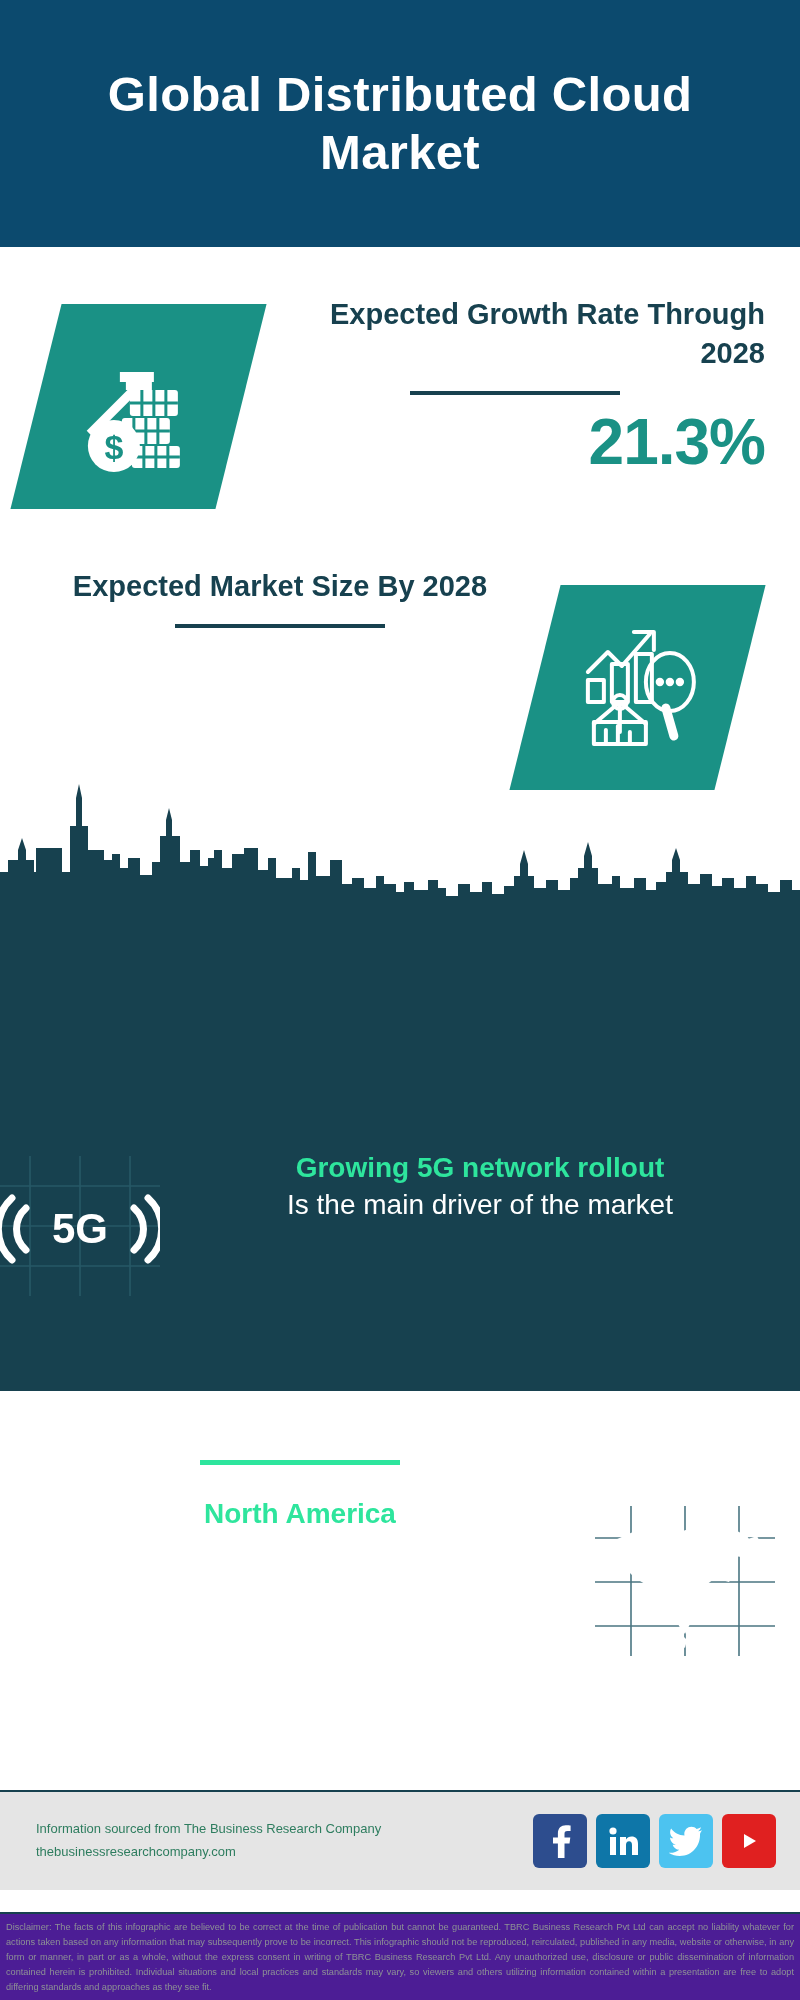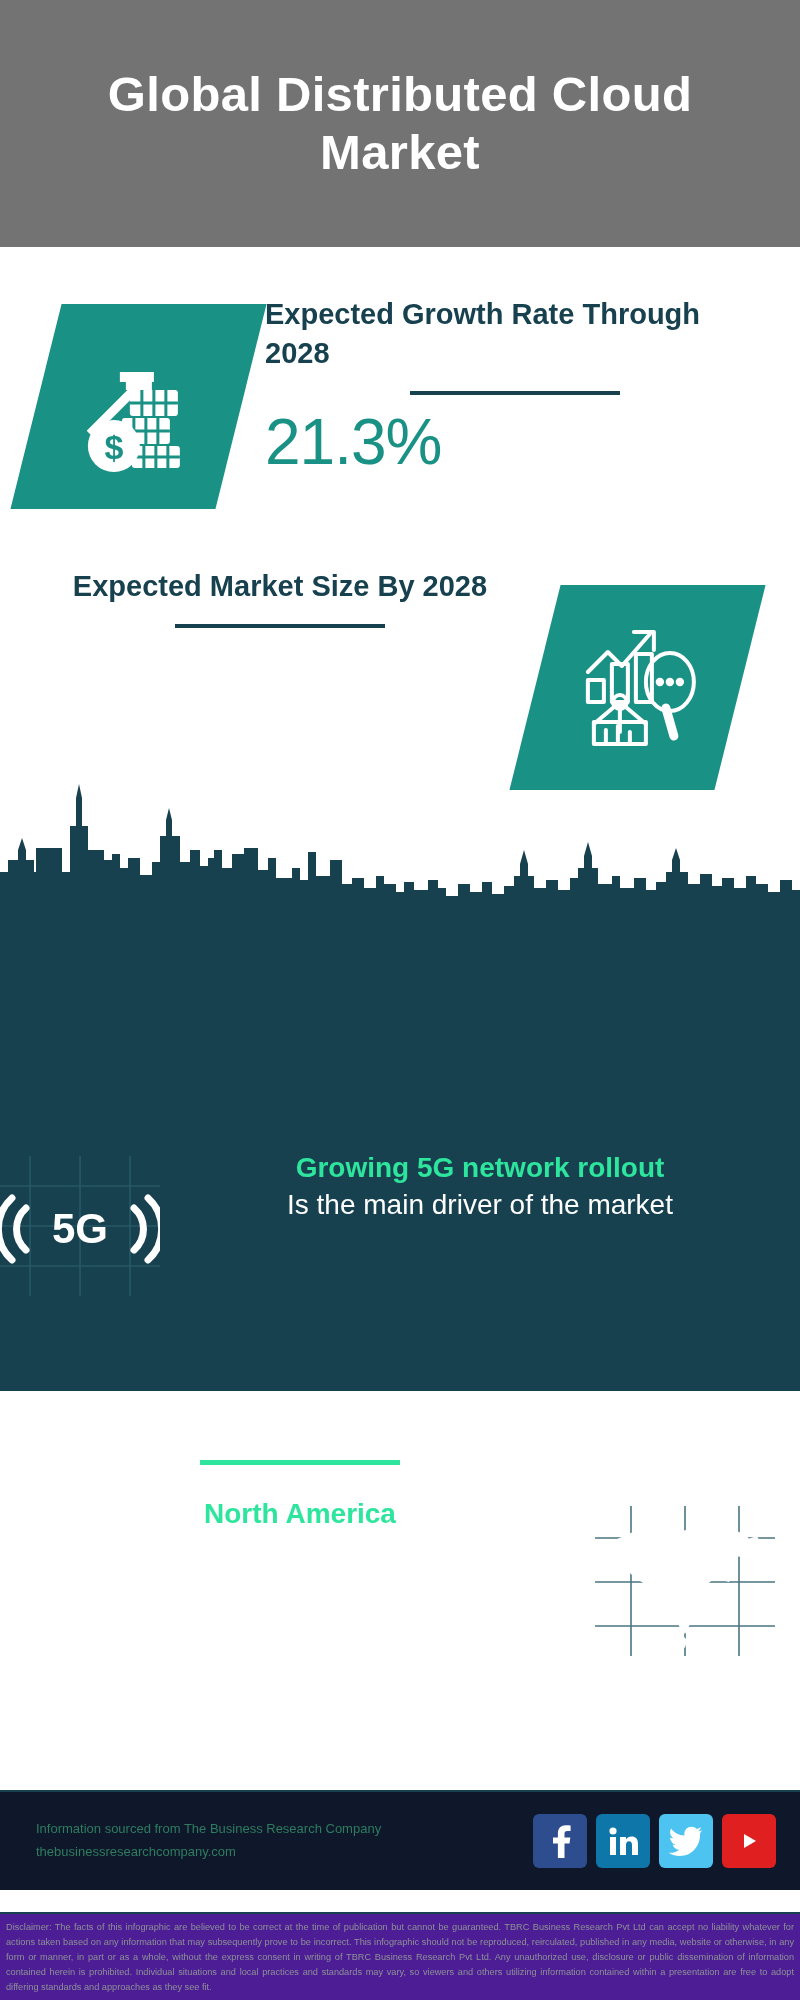--- a/index.html
+++ b/index.html
@@ -15,21 +15,21 @@
     height: 2000px;
     overflow: hidden;
     background: #ffffff;
   }
 
   
   .header {
     position: absolute;
     left: 0; top: 0;
     width: 800px; height: 247px;
-    background: #737373;
+    background: #0c4a6e;
     display: flex;
     align-items: center;
     justify-content: center;
   }
   .header-title {
     color: #ffffff;
     font-size: 49px;
     font-weight: bold;
     line-height: 1.18;
     text-align: center;
@@ -65,21 +65,21 @@
     transform: skewX(-14deg);
   }
   .tile-size .glyph { transform: skewX(14deg); }
   .glyph { display: block; }
 
   
   .block-growth {
     position: absolute;
     left: 265px; top: 48px;
     width: 500px;
-    text-align: left;
+    text-align: right;
   }
   .block-size {
     position: absolute;
     left: 30px; top: 320px;
     width: 500px;
     text-align: center;
   }
   .stat-label {
     color: #17414f;
     font-size: 29px;
@@ -88,21 +88,21 @@
   }
   .stat-rule {
     width: 210px;
     height: 4px;
     background: #17414f;
     margin: 18px auto 12px auto;
   }
   .stat-value {
     color: #1a9185;
     font-size: 64px;
-    font-weight: normal;
+    font-weight: bold;
     line-height: 1.1;
     letter-spacing: -1px;
   }
 
   
   .dark-zone {
     position: absolute;
     left: 0; top: 896px;
     width: 800px; height: 495px;
     background: #17414f;
@@ -175,21 +175,21 @@
     display: flex;
     justify-content: center;
     padding-top: 10px;
   }
 
   
   .footer {
     position: absolute;
     left: 0; top: 1790px;
     width: 800px; height: 100px;
-    background: #0f172a;
+    background: #e5e5e5;
     border-top: 2px solid #17414f;
     display: flex;
     align-items: center;
   }
   .footer-text {
     margin-left: 36px;
     color: #2e7d5f;
     font-size: 13px;
     line-height: 1.75;
     flex: 1 1 auto;

